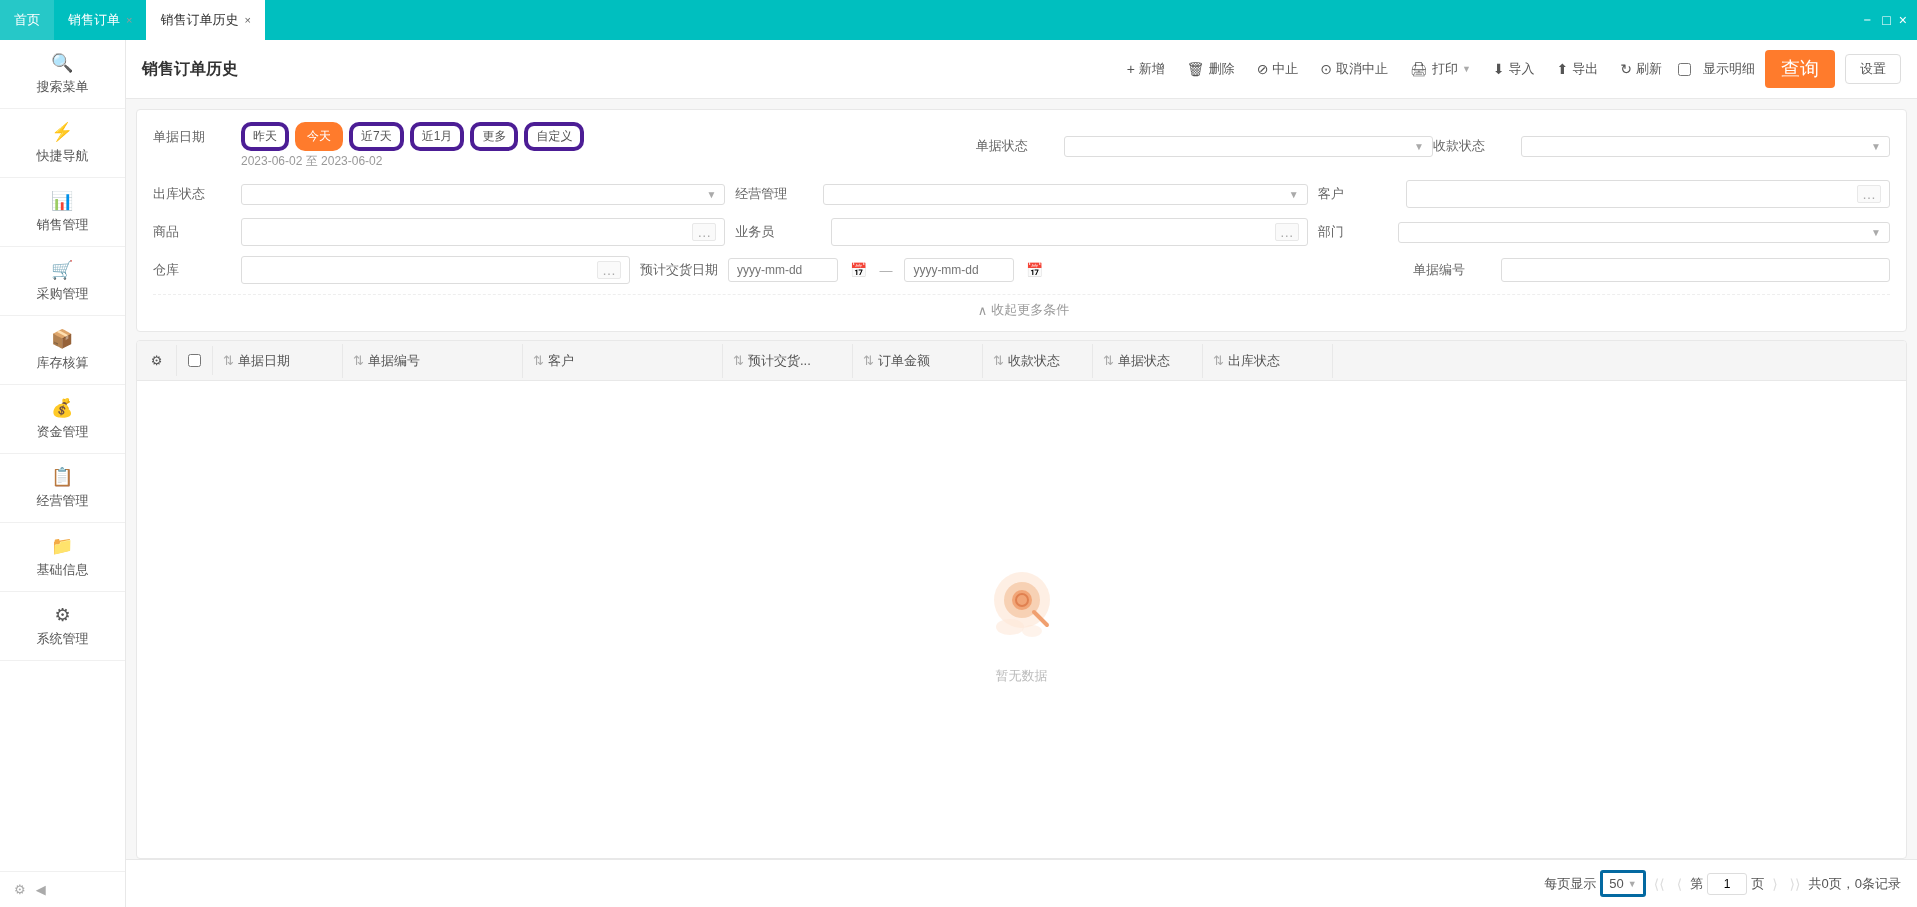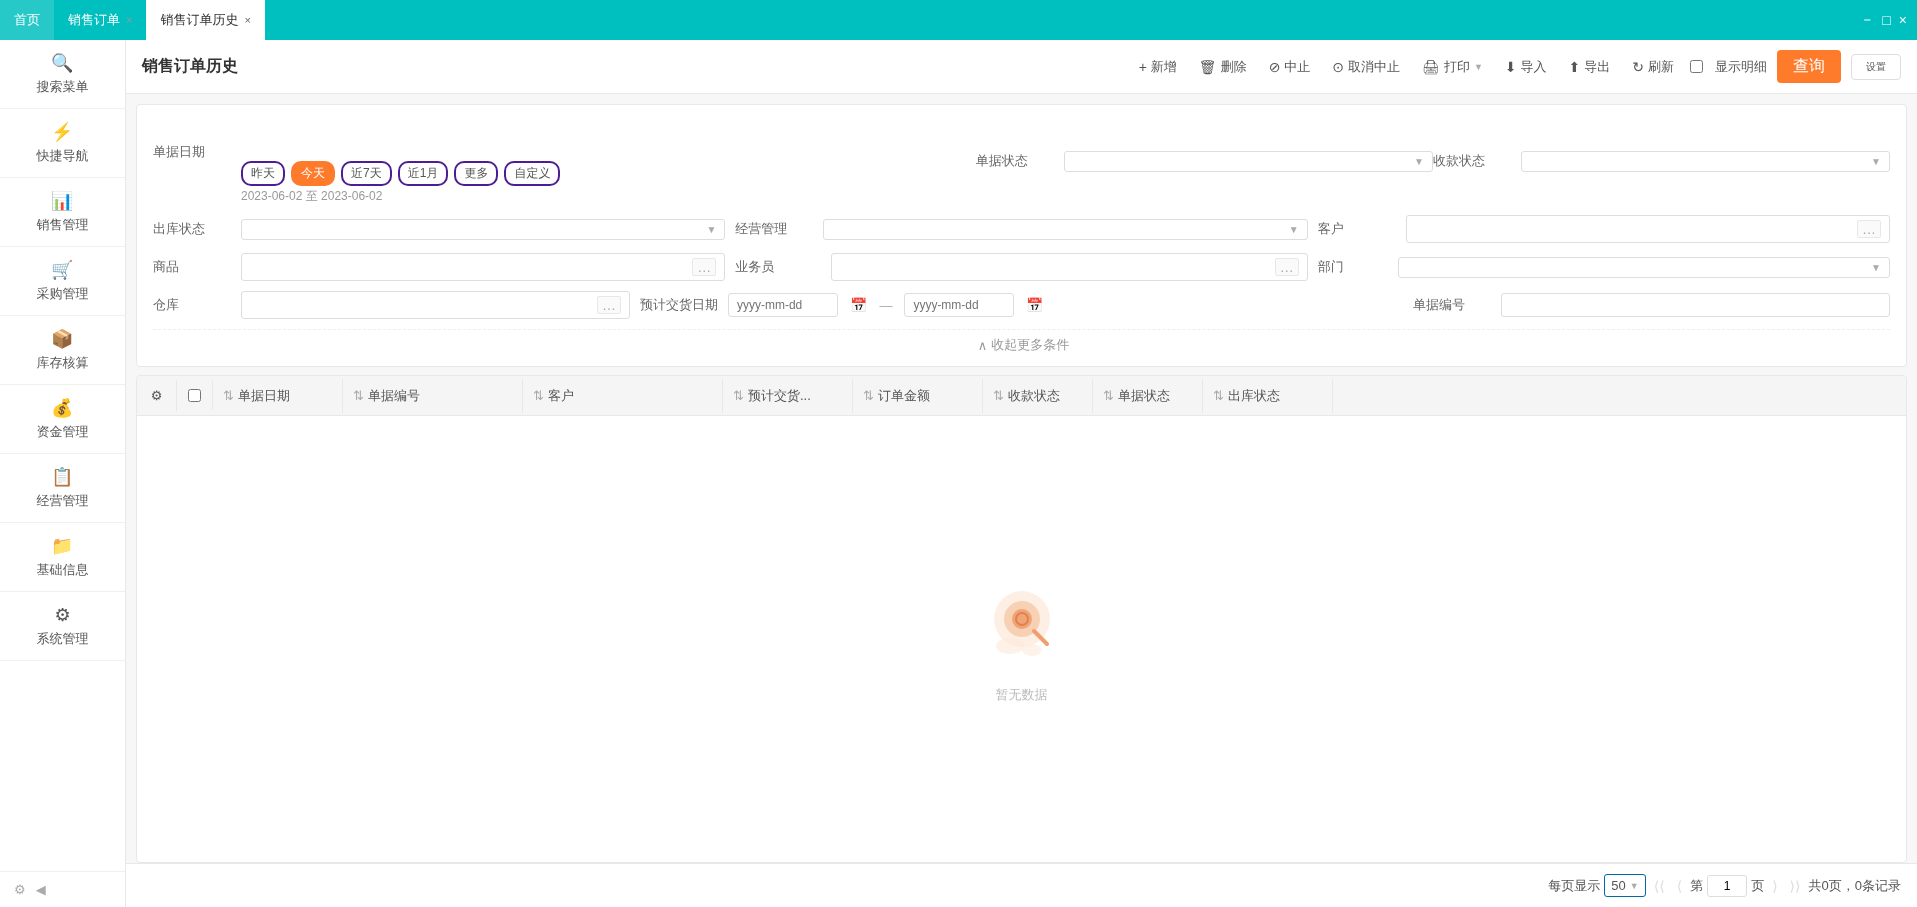--- a/index.html
+++ b/index.html
@@ -50,41 +50,41 @@
     }
     .page-title { font-size: 16px; font-weight: bold; color: #333; }
     .toolbar { display: flex; align-items: center; gap: 10px; }
     .toolbar-btn {
       display: flex; align-items: center; gap: 4px; cursor: pointer; color: #555; font-size: 13px;
       padding: 4px 6px; border-radius: 3px;
     }
     .toolbar-btn .btn-icon { font-size: 14px; }
     .btn-query {
       background: #ff7b2c; color: #fff; border: none; border-radius: 4px;
-      padding: 6px 16px; cursor: pointer; font-size: 16px;
+      padding: 6px 16px; cursor: pointer; font-size: 19px;
     }
     .btn-set {
       background: #fff; color: #555; border: 1px solid #ddd; border-radius: 4px;
-      padding: 5px 14px; cursor: pointer; font-size: 10px;
+      padding: 5px 14px; cursor: pointer; font-size: 13px;
     }
     .show-detail { display: flex; align-items: center; gap: 12px; color: #555; font-size: 12px; }
     .checkbox-small { width: 13px; height: 13px; cursor: pointer; }
 
     
     .filter-area {
       background: #fff; margin: 10px 10px 0 10px; padding: 12px 16px;
       border: 1px solid #e8e8e8; border-radius: 4px; flex-shrink: 0;
     }
     .filter-row { display: flex; align-items: center; margin-bottom: 10px; gap: 0; }
     .filter-row:last-of-type { margin-bottom: 0; }
     .filter-label { width: 80px; color: #666; font-size: 13px; flex-shrink: 0; }
     .date-btns { display: flex; align-items: center; gap: 6px; }
     .date-btn {
-      padding: 2px 8px; border-radius: 10px; border: 2px solid #4c1d95;
-      cursor: pointer; font-size: 12px; color: #555; background: #fff; margin-top: 44px;
+      padding: 2px 8px; border-radius: 10px; border: 4px solid #4c1d95;
+      cursor: pointer; font-size: 12px; color: #555; background: #fff;
     }
     .date-btn.active { background: #ff7b2c; color: #fff; border-color: #ff7b2c; }
     .date-range { color: #999; font-size: 12px; margin-left: 8px; }
     .select-control {
       display: flex; align-items: center; border: 1px solid #ddd; border-radius: 3px;
       padding: 4px 8px; min-width: 160px; background: #fff; cursor: pointer;
       justify-content: space-between; gap: 8px;
     }
     .select-control .placeholder { color: #bbb; font-size: 12px; }
     .select-arrow { color: #aaa; font-size: 10px; }
@@ -142,21 +142,21 @@
     }
     .empty-text { color: #bbb; font-size: 13px; }
 
     
     .pagination {
       display: flex; align-items: center; justify-content: flex-end;
       padding: 10px 16px; background: #fff; border-top: 1px solid #e8e8e8;
       gap: 4px; flex-shrink: 0; color: #555; font-size: 13px;
     }
     .per-page-select {
-      display: flex; align-items: center; border: 1px solid #0369a1; border-radius: 3px;
+      display: flex; align-items: center; border: 3px solid #0369a1; border-radius: 3px;
       padding: 3px 6px; gap: 4px; cursor: pointer; font-size: 12px;
     }
     .page-input {
       border: 1px solid #ddd; border-radius: 3px; width: 40px;
       text-align: center; padding: 3px 4px; font-size: 12px;
     }
     .page-nav-btn { color: #aaa; cursor: pointer; font-size: 14px; padding: 2px 4px; }
     .page-nav-btn.disabled { color: #ddd; cursor: default; }
   </style>
 </head>

